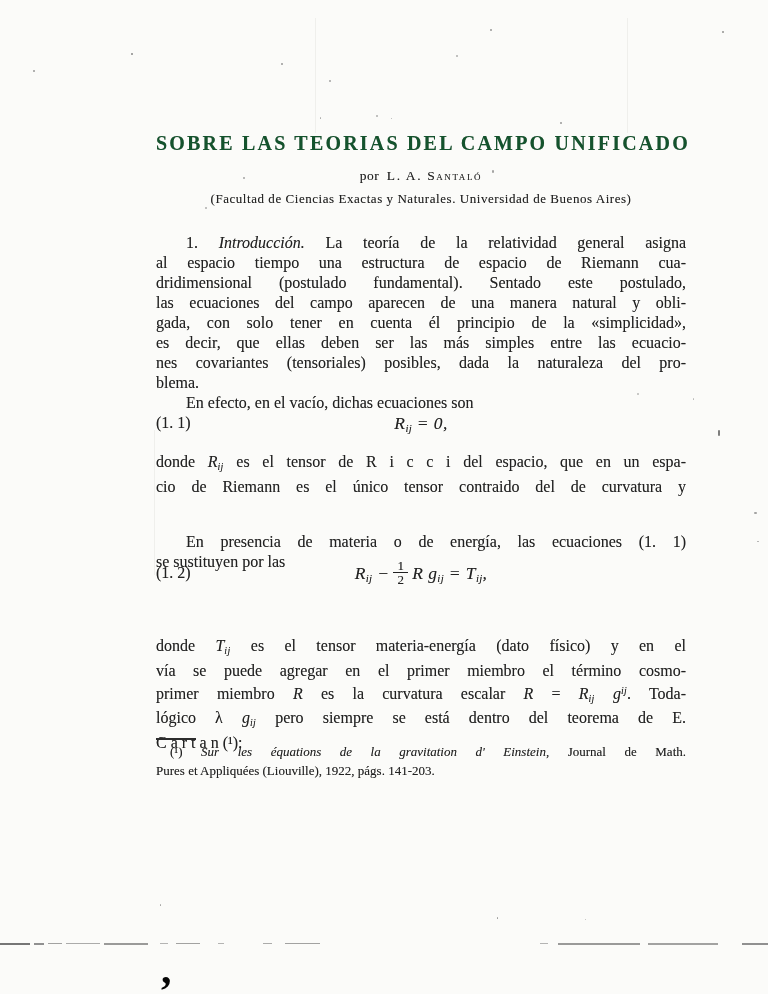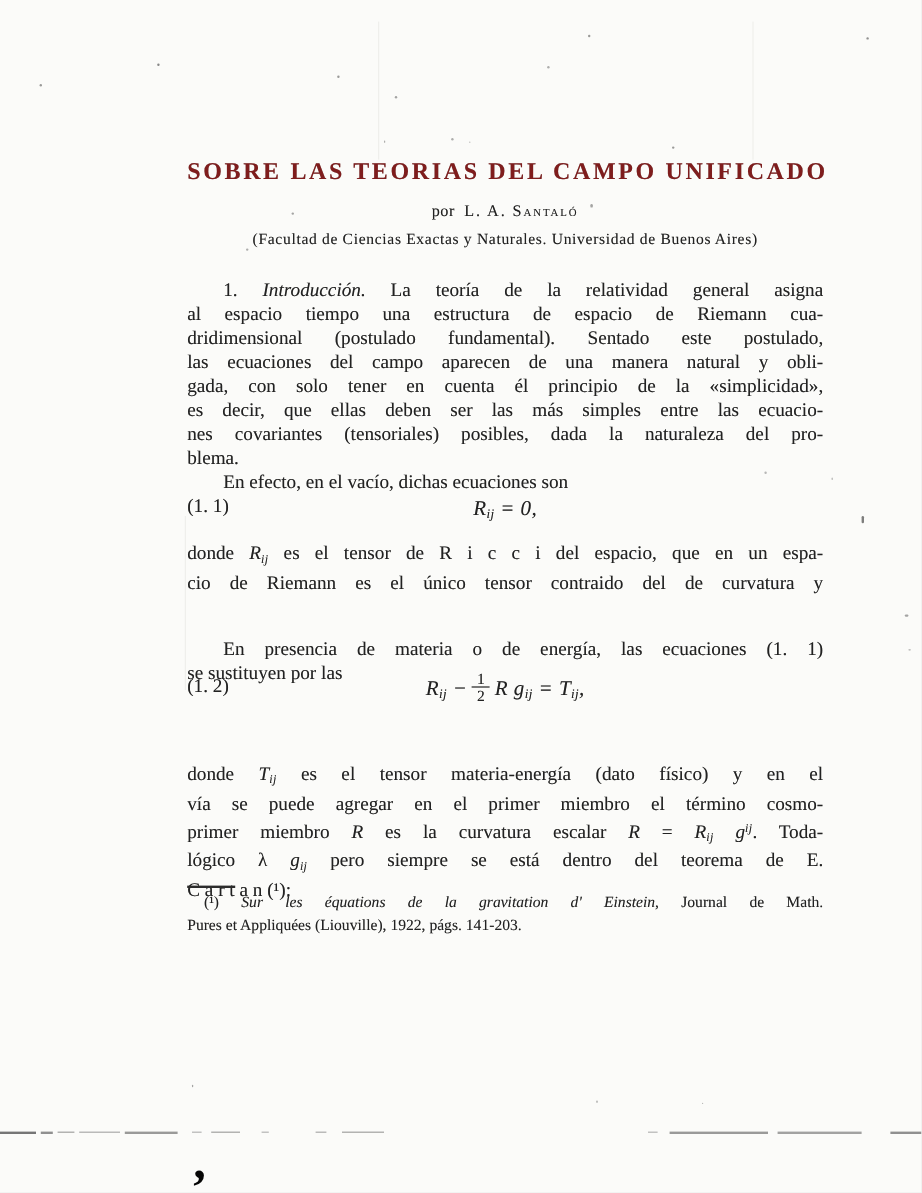--- a/index.html
+++ b/index.html
@@ -8,21 +8,21 @@
     background:#fbfbf9;overflow:hidden;
     font-family:"Liberation Serif",serif;color:#222;
     text-shadow:0 0 .5px rgba(20,20,20,.35);
   }
   
   .band{position:absolute;width:1px;background:#efefec;}
   
   .title{
     position:absolute;left:156px;width:530px;top:132px;margin:0;
     text-align:center;font-size:20px;font-weight:700;letter-spacing:2.2px;
-    white-space:nowrap;color:#7f1d1d;
+    white-space:nowrap;color:#14532d;
   }
   .byline{
     position:absolute;left:156px;width:530px;top:168px;
     text-align:center;font-size:13.5px;letter-spacing:.4px;white-space:nowrap;
   }
   .byline .scaps{font-variant:small-caps;letter-spacing:1.6px;margin-left:4px;margin-top:40px;}
   .affil{
     position:absolute;left:156px;width:530px;top:191px;
     text-align:center;font-size:13px;letter-spacing:.55px;white-space:nowrap;
   }

